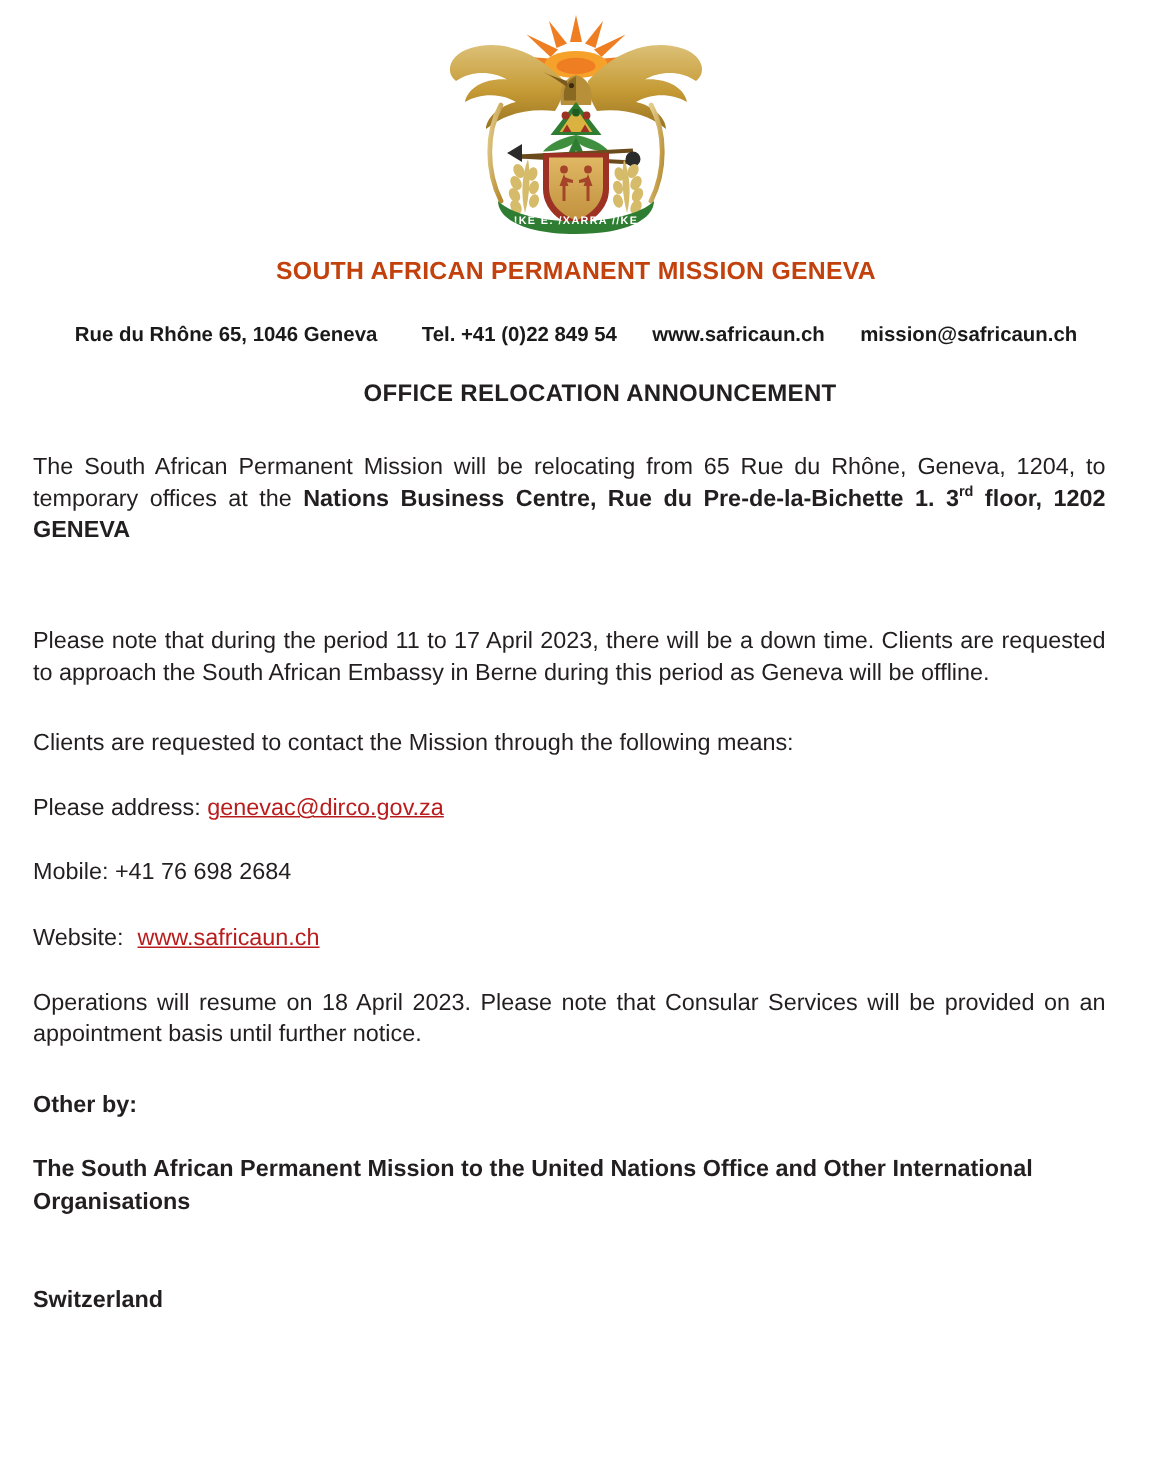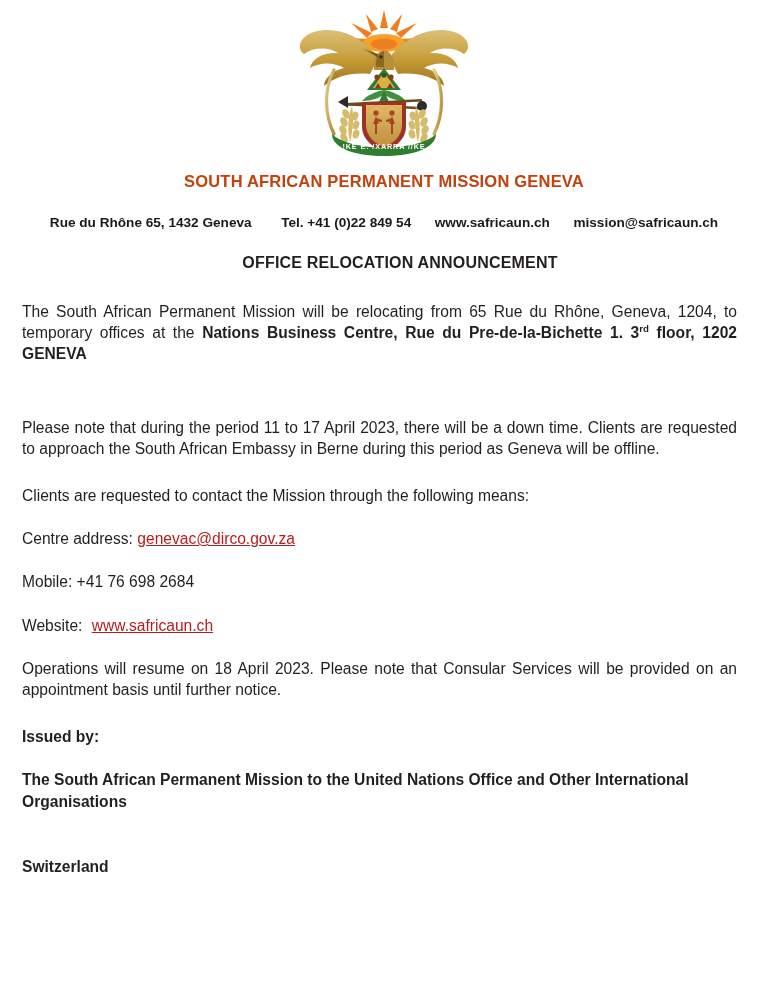--- a/index.html
+++ b/index.html
@@ -214,21 +214,21 @@
       <g>
         <path d="M42,128 C60,146 128,146 146,128 C146,140 128,150 94,150 C60,150 42,140 42,128 Z" fill="#2e7d32"></path>
         <text x="94" y="143" text-anchor="middle" font-family="&quot;Liberation Sans&quot;, sans-serif" font-size="7.2" font-weight="bold" fill="#ffffff" letter-spacing="0.9">!KE E: /XARRA //KE</text>
       </g>
     </svg>
   </div>
 
   <div class="org-title">SOUTH AFRICAN PERMANENT MISSION GENEVA</div>
 
   <div class="contact-line">
-    <span>Rue du Rhône 65, 1432 Geneva</span>
+    <span>Rue du Rhône 65, 1046 Geneva</span>
     <span class="gap"></span>
     <span>Tel. +41 (0)22 849 54</span>
     <span class="gap-sm"></span>
     <span>www.safricaun.ch</span>
     <span class="gap-sm"></span>
     <span>mission@safricaun.ch</span>
   </div>
 
   <div class="doc-title">OFFICE RELOCATION ANNOUNCEMENT</div>
 
@@ -242,37 +242,37 @@
     <div class="spacer-lg"></div>
 
     <p class="para">Please note that during the period 11 to 17 April 2023, there will be a down time.  Clients are requested to approach the South African Embassy in Berne during this period as Geneva will be offline.</p>
 
     <div class="spacer-lg"></div>
 
     <p class="para left">Clients are requested to contact the Mission through the following means:</p>
 
     <div class="spacer-md"></div>
 
-    <p class="para left"><span>Centre address: </span><span class="doclink">genevac@dirco.gov.za</span></p>
+    <p class="para left"><span>Please address: </span><span class="doclink">genevac@dirco.gov.za</span></p>
 
     <div class="spacer-md"></div>
 
     <p class="para left"><span>Mobile: </span><span>+41 76 698 2684</span></p>
 
     <div class="spacer-md"></div>
 
     <p class="para left"><span>Website: </span><span class="wsp"></span><span class="doclink">www.safricaun.ch</span></p>
 
     <div class="spacer-md"></div>
 
     <p class="para">Operations will resume on 18 April 2023. Please note that Consular Services will be provided on an appointment basis until further notice.</p>
 
     <div class="spacer-lg"></div>
 
-    <p class="para left b">Issued by:</p>
+    <p class="para left b">Other by:</p>
 
     <div class="spacer-md"></div>
 
     <p class="para left b">The South African Permanent Mission to the United Nations Office and Other International Organisations</p>
 
     <div class="spacer-md"></div>
 
 
     <div class="spacer-md"></div>
 

